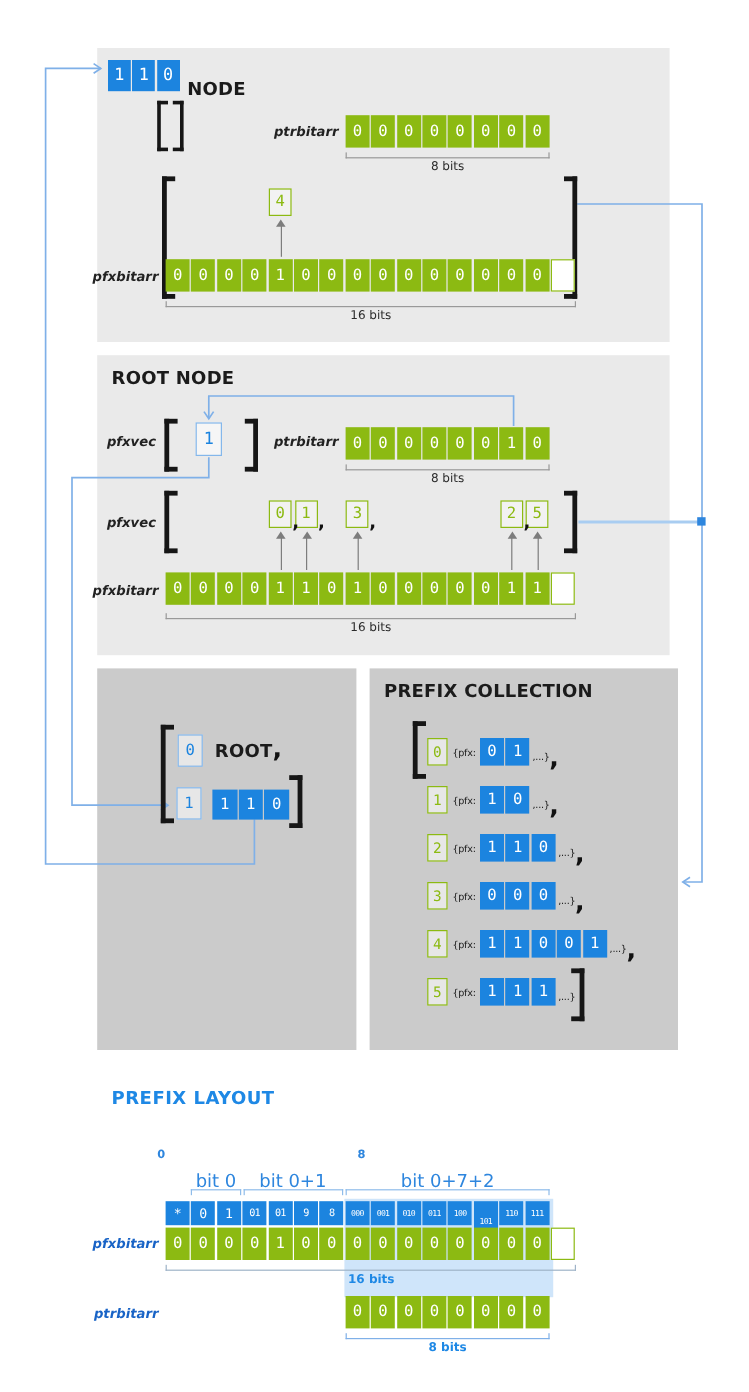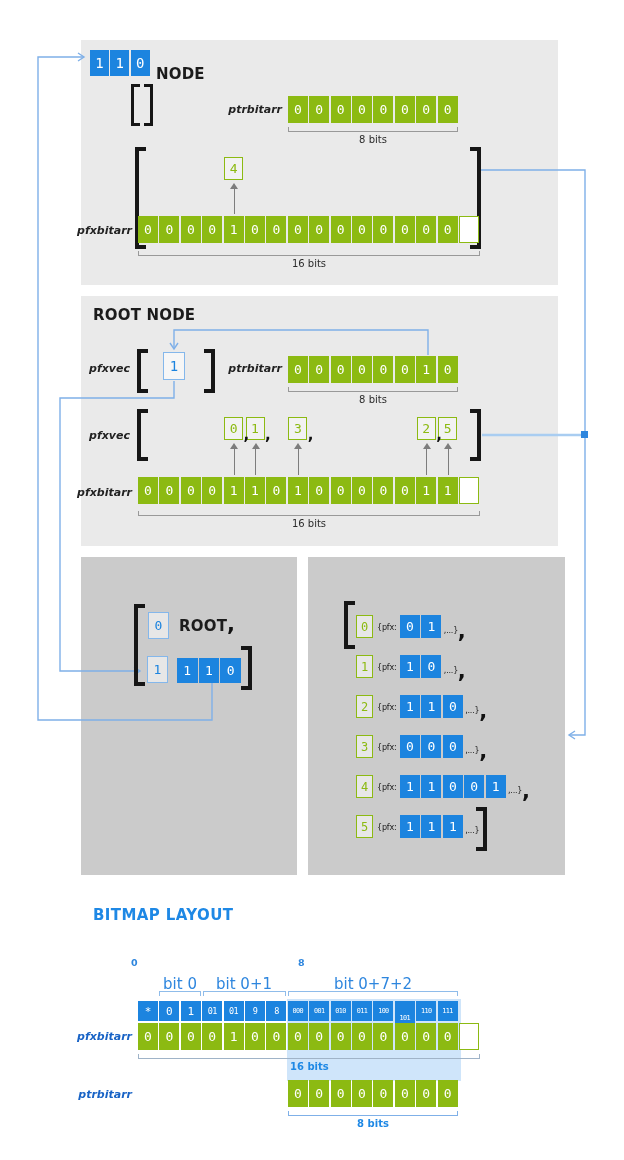--- a/index.html
+++ b/index.html
@@ -101,24 +101,25 @@
   <div class="cbracket" style="left:138px;top:511px;width:342px"></div>
   <div class="caption" style="left:138px;top:518px;width:342px">16 bits</div>
 
   <div class="sqb l" style="left:134px;top:604px;height:82px"></div>
   <div class="obox" style="left:148px;top:612px;width:21px;height:27px;font-size:13px">0</div>
   <div class="ptitle" style="left:179px;top:617px">ROOT</div>
   <div class="comma" style="left:227px;top:614px">,</div>
   <div class="obox" style="left:147px;top:656px;width:21px;height:27px;font-size:13px">1</div>
   <div class="sqb r" style="left:241px;top:646px;height:44px"></div>
 
+  <div class="ptitle" style="left:320px;top:567px">PREFIX COLLECTION</div>
   <div class="sqb l" style="left:344px;top:601px;height:48px"></div>
   <div class="sqb r" style="left:476px;top:807px;height:44px"></div>
 
-  <div class="bheading" style="left:93px;top:906px">BITMAP LAYOUT</div>
+  <div class="bheading" style="left:93px;top:906px">PREFIX LAYOUT</div>
   <div class="marker" style="left:131px;top:957px">0</div>
   <div class="marker" style="left:298px;top:957px">8</div>
   <div class="glabel" style="left:159px;top:975px;width:42px">bit 0</div>
   <div class="glabel" style="left:202px;top:975px;width:84px">bit 0+1</div>
   <div class="glabel" style="left:288px;top:975px;width:170px">bit 0+7+2</div>
   <div class="brace" style="left:159px;top:991px;width:42px"></div>
   <div class="brace" style="left:203px;top:991px;width:83px"></div>
   <div class="brace" style="left:288px;top:991px;width:170px"></div>
   <div class="blabel" style="left:30px;top:1030px;width:102px">pfxbitarr</div>
   <div class="cbracket blue16" style="left:138px;top:1054px;width:342px"></div>

